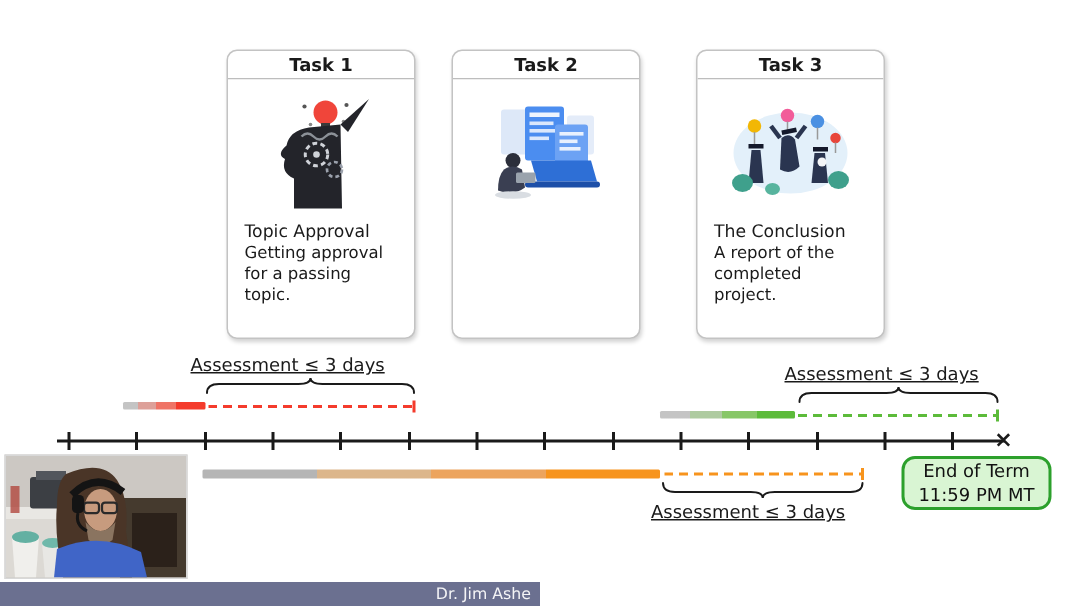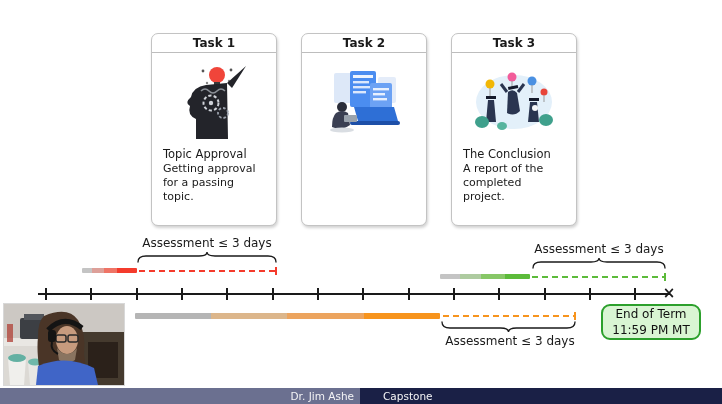--- a/index.html
+++ b/index.html
@@ -6,21 +6,21 @@
   .stage{
     position:relative;width:722px;height:404px;overflow:hidden;background:#ffffff;
     font-family:"DejaVu Sans","Liberation Sans",sans-serif;color:#1a1a1a;
   }
   
   .card{
     position:absolute;top:33px;width:126px;height:193px;background:#ffffff;
     border:1px solid #c3c3c3;border-radius:7px;box-shadow:1px 2px 3px rgba(0,0,0,.18);
     display:flex;flex-direction:column;box-sizing:border-box;
   }
-  .card1{left:151px}.card2{left:301px}.card3{left:451px}
+  .card1{left:151px}.card2{left:301px}.card3{left:464px}
   .card-header{
     height:18px;line-height:18px;text-align:center;font-weight:bold;font-size:12px;
     border-bottom:1px solid #bdbdbd;border-radius:7px 7px 0 0;
   }
   .card-icon{flex:0 0 88px;display:flex;align-items:center;justify-content:center;padding-top:4px;}
   .card-text{padding:2px 10px 0 11px;}
   .card-title{font-weight:normal;font-size:11.5px;line-height:14px;margin-bottom:1px;}
   .card-desc{font-size:11px;line-height:14px;}
   
   .axis{position:absolute;left:38px;top:293px;width:632px;height:2px;background:#1a1a1a;}
@@ -39,36 +39,36 @@
     background:repeating-linear-gradient(90deg,#f43b2c 0 6px,transparent 6px 10px);}
   .dash-green{left:532px;top:276px;width:132px;
     background:repeating-linear-gradient(90deg,#5cbb3a 0 6px,transparent 6px 10px);}
   .dash-orange{left:443px;top:315px;width:131px;
     background:repeating-linear-gradient(90deg,#f7941d 0 6px,transparent 6px 10px);}
   .endtick{position:absolute;width:2px;height:8px;}
   .endtick-red{left:275px;top:267px;background:#f43b2c;}
   .endtick-green{left:664px;top:273px;background:#5cbb3a;}
   .endtick-orange{left:574px;top:312px;background:#f7941d;}
   .brace{position:absolute;}
-  .assess-label{position:absolute;font-size:12px;text-align:center;white-space:nowrap;}
+  .assess-label{position:absolute;font-size:12px;white-space:nowrap;text-decoration:underline;}
   .label-red{left:127px;width:160px;top:236px;}
   .label-green{left:523px;width:152px;top:242px;}
   .label-orange{left:434px;width:152px;top:334px;}
   
   .badge{
     position:absolute;left:601px;top:304px;width:100px;height:36px;box-sizing:border-box;
     background:#d9f5d3;border:2px solid #2ca02c;border-radius:9px;
     display:flex;flex-direction:column;align-items:center;justify-content:flex-end;
     font-size:12px;line-height:16px;color:#111;
   }
   
   .webcam{position:absolute;left:3px;top:303px;width:122px;height:83px;
     border:1px solid #d8d8d8;box-sizing:border-box;background:#ccc8c3;}
   
-  .footer{position:absolute;left:0;top:388px;width:722px;height:16px;display:flex;}
+  .footer{position:absolute;left:0;top:388px;width:722px;height:16px;display:flex;flex-direction:column;}
   .footer-left{width:360px;background:#6b7090;color:#f4f4f6;font-size:10.5px;line-height:16px;
     text-align:right;padding-right:6px;box-sizing:border-box;}
   .footer-right{flex:1;background:#1a2046;color:#f4f4f6;font-size:10.5px;line-height:16px;
     padding-left:23px;box-sizing:border-box;}
 </style>
 </head>
 <body>
 
 <div class="stage">
 

